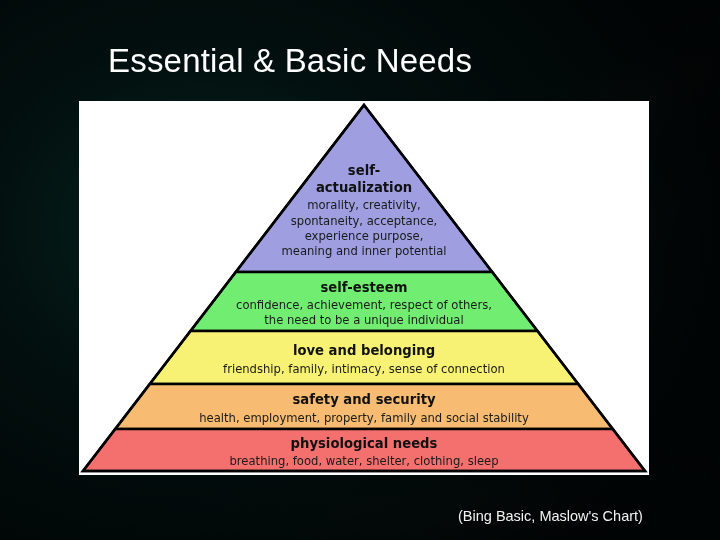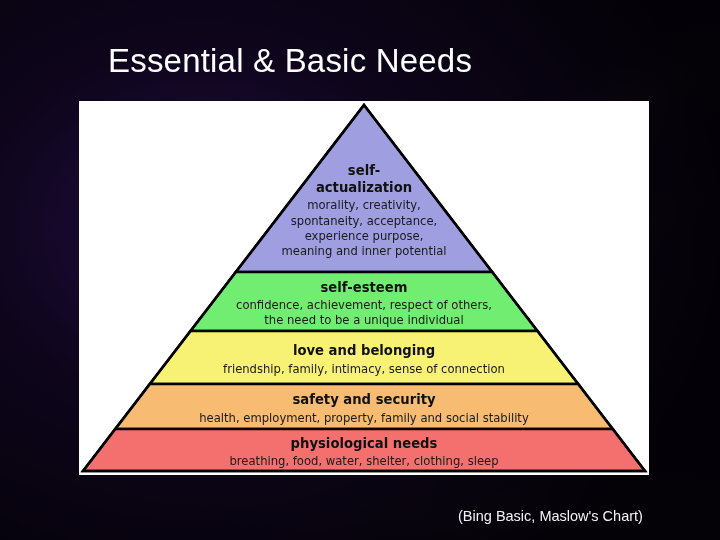--- a/index.html
+++ b/index.html
@@ -11,21 +11,21 @@
     height: 540px;
     overflow: hidden;
     font-family: "Liberation Sans", sans-serif;
     background: #000000;
   }
 
   #slide {
     position: relative;
     width: 720px;
     height: 540px;
-    background: #6d28d9;
+    background: #0f766e;
     overflow: hidden;
   }
 
   
   .bg-layer {
     position: absolute;
     inset: 0;
     pointer-events: none;
   }
   .wisp-a {

